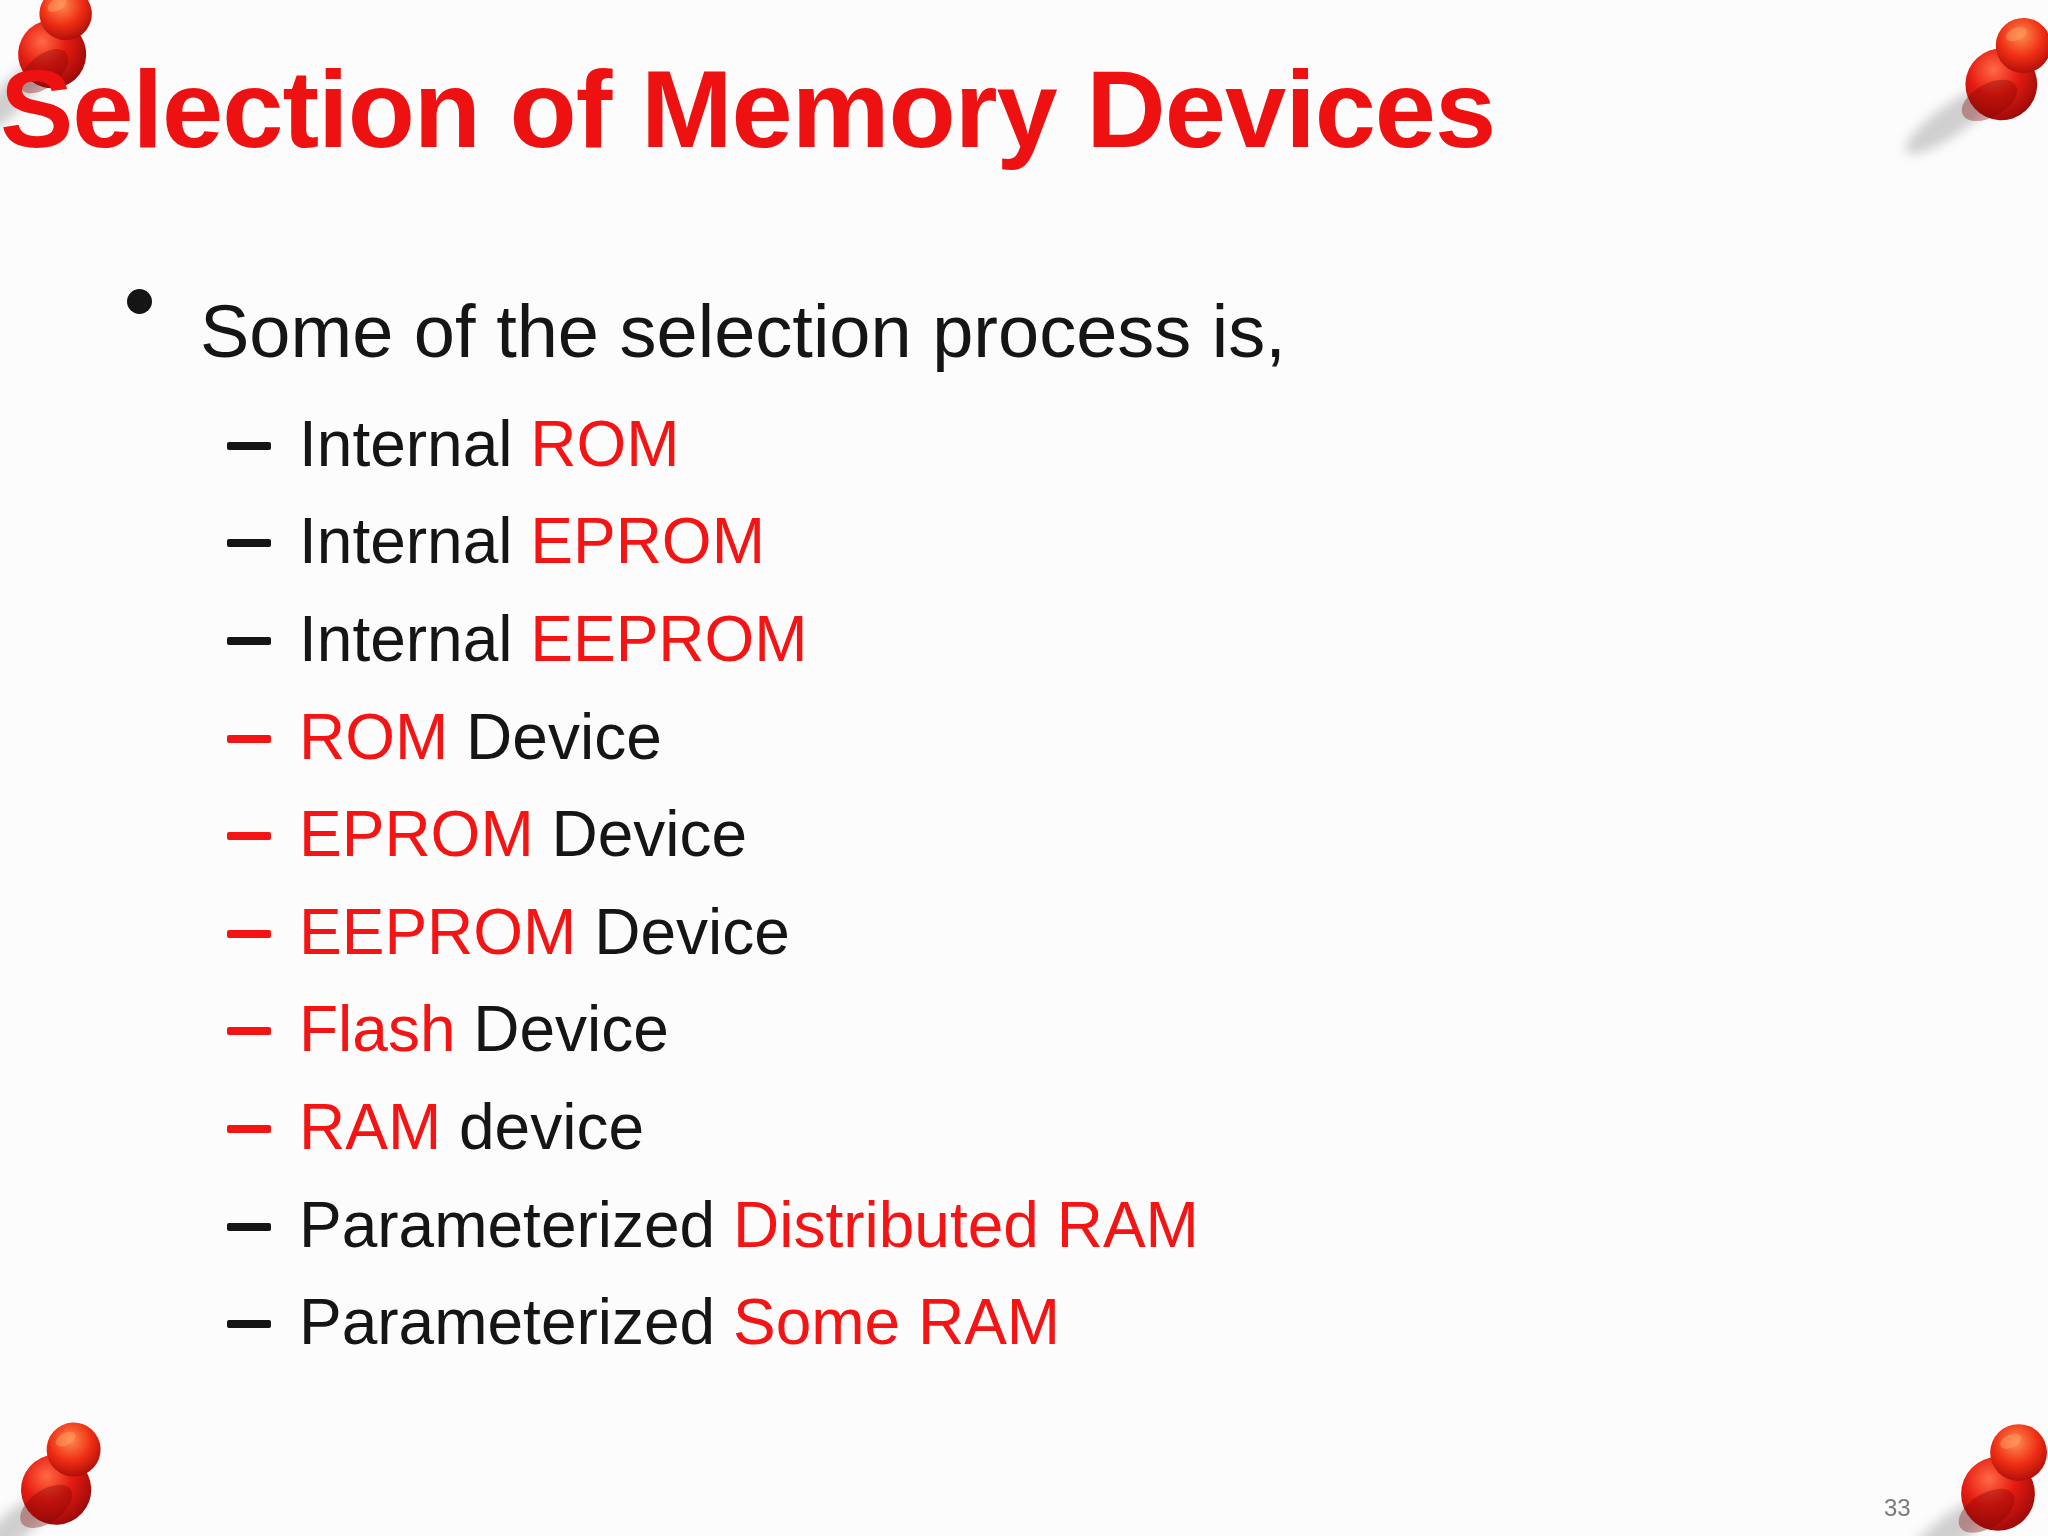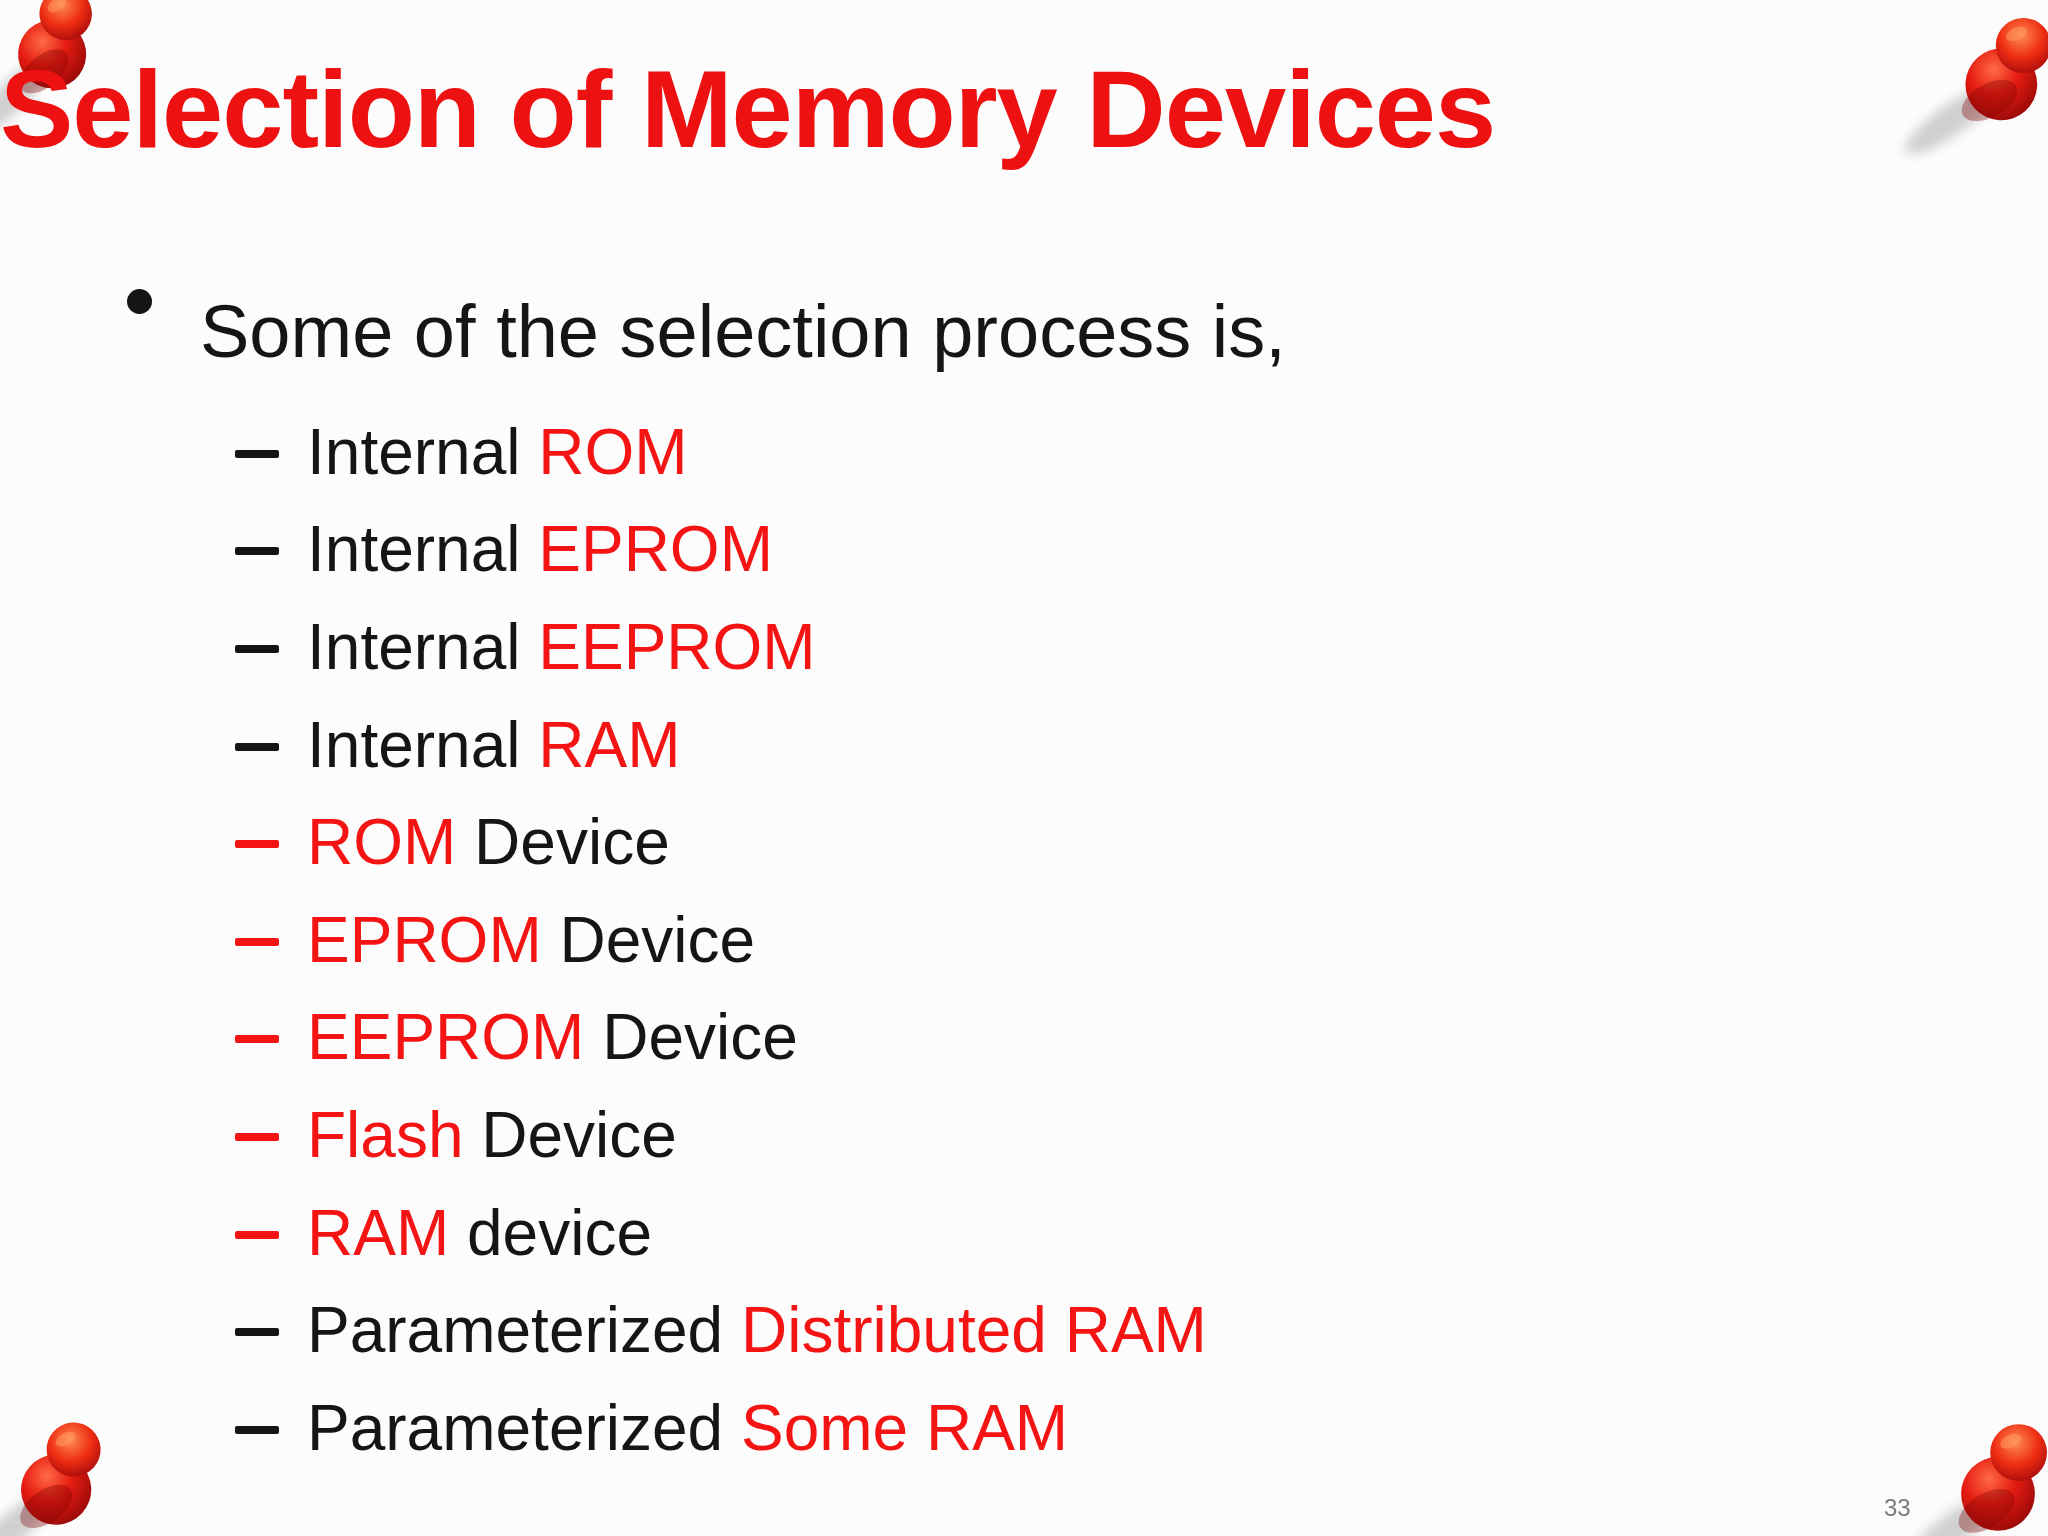--- a/index.html
+++ b/index.html
@@ -29,21 +29,21 @@
     display:flex;
     font-size:74px;color:var(--black);
     white-space:nowrap;
   }
   .dot{
     width:25px;height:25px;border-radius:50%;
     background:var(--black);margin-right:48px;flex:none;
   }
   .items{
     position:absolute;left:223px;top:391px;
-    margin:12px;padding:0;list-style:none;
+    margin:4px;padding:0;list-style:none;
   }
   .items li{
     height:97.6px;
     display:flex;align-items:center;
     font-size:64px;color:var(--black);
     white-space:nowrap;
   }
   .dash{
     width:44px;height:8px;border-radius:2px;
     background:var(--black);margin-right:28px;flex:none;
@@ -129,24 +129,20 @@
       </li>
       <li>
         <span class="dash"></span>
         <span class="item-text"><span class="black-text">Internal </span><span class="red-text">EPROM</span></span>
       </li>
       <li>
         <span class="dash"></span>
         <span class="item-text"><span class="black-text">Internal </span><span class="red-text">EEPROM</span></span>
       </li>
       <li>
-        <span class="dash"></span>
-        <span class="item-text"><span class="black-text">Internal </span><span class="red-text">RAM</span></span>
-      </li>
-      <li>
         <span class="dash red"></span>
         <span class="item-text"><span class="red-text">ROM</span><span class="black-text"> Device</span></span>
       </li>
       <li>
         <span class="dash red"></span>
         <span class="item-text"><span class="red-text">EPROM</span><span class="black-text"> Device</span></span>
       </li>
       <li>
         <span class="dash red"></span>
         <span class="item-text"><span class="red-text">EEPROM</span><span class="black-text"> Device</span></span>

